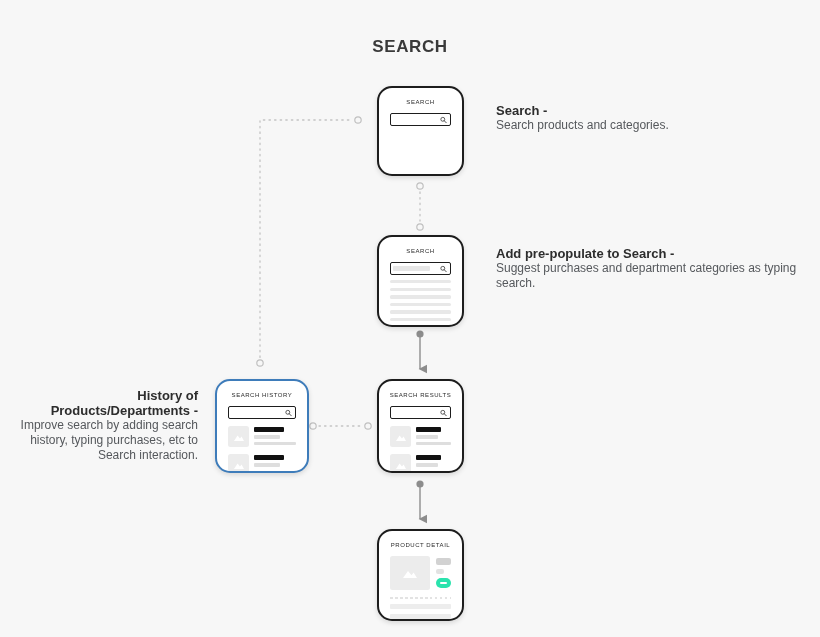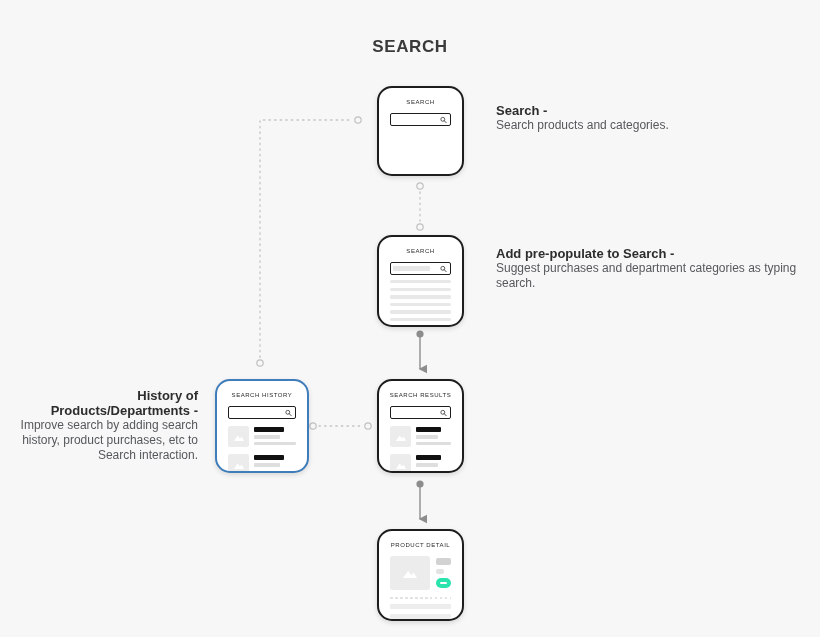--- a/index.html
+++ b/index.html
@@ -281,16 +281,16 @@
     <div class="anno-body">Search products and categories.</div>
   </div>
 
   <div class="anno" style="left:496px; top:246px; width:320px;">
     <div class="anno-title">Add pre-populate to Search -</div>
     <div class="anno-body">Suggest purchases and department categories as typing search.</div>
   </div>
 
   <div class="anno right-align" style="left:8px; top:388px; width:190px;">
     <div class="anno-title">History of Products/Departments -</div>
-    <div class="anno-body">Improve search by adding search history, product purchases, etc to Search interaction.</div>
+    <div class="anno-body">Improve search by adding search history, typing purchases, etc to Search interaction.</div>
   </div>
 
 </div>
 
 </body></html>

